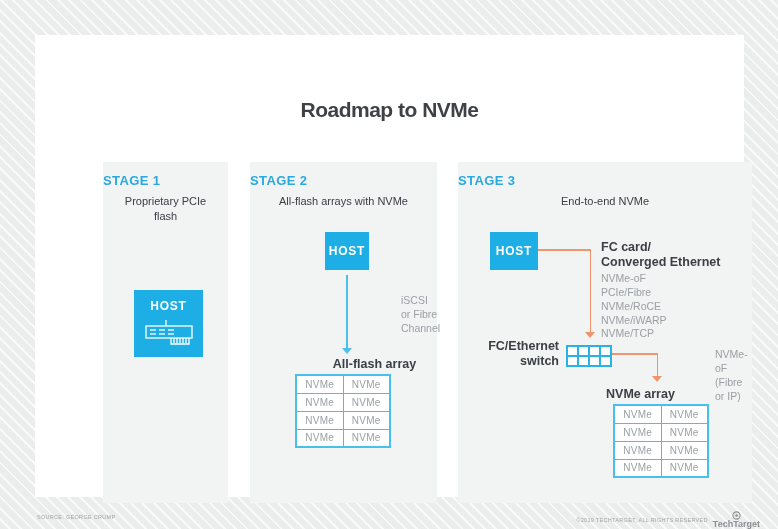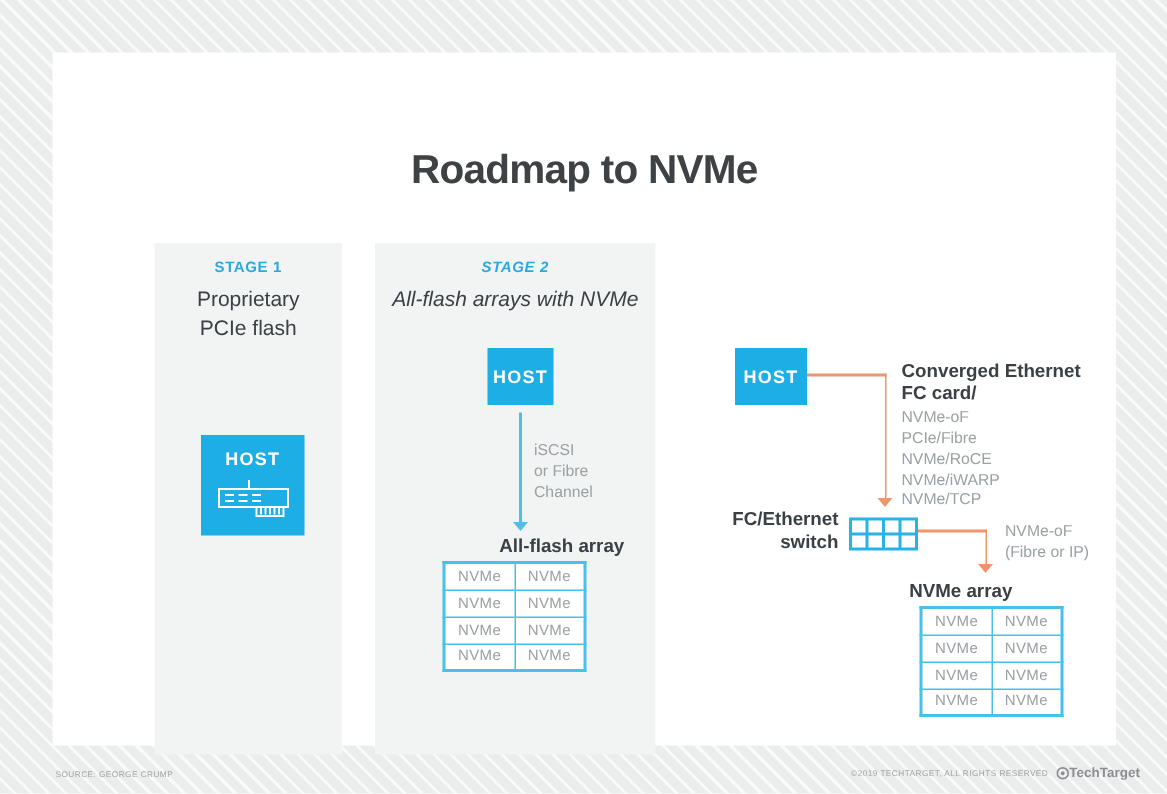--- a/index.html
+++ b/index.html
@@ -10,35 +10,35 @@
     position:relative; width:778px; height:529px; overflow:hidden;
     background-color:#ebecec;
     background-image:repeating-linear-gradient(45deg, rgba(255,255,255,0) 0 6px, rgba(255,255,255,.7) 6px 8px);
   }
   .card {
     position:absolute; left:35px; top:35px; width:709px; height:462px;
     background:#ffffff;
   }
   .title {
     position:absolute; left:0; top:63px; width:709px; text-align:center;
-    font-size:27px; font-weight:bold; color:#3f4245; letter-spacing:-0.5px;
+    font-size:21px; font-weight:bold; color:#3f4245; letter-spacing:-0.5px;
   }
 
   .column { position:absolute; top:127px; height:341px; background:#f2f3f3; }
   .col1 { left:68px;  width:125px; }
-  .col2 { left:215px; width:187px;font-style:italic; }
+  .col2 { left:215px; width:187px; }
   .col3 { left:423px; width:294px; }
 
   .stage-label {
-    margin-top:11px; text-align:center;
-    font-size:10px; font-weight:bold; color:#29a9e0; letter-spacing:.4px;
+    margin-top:11px; text-align:left;
+    font-size:13px; font-weight:bold; color:#29a9e0; letter-spacing:.4px;
   }
   .stage-caption {
     margin-top:6px; text-align:center;
-    font-size:14px; color:#3b4045; line-height:1.35;
+    font-size:11px; color:#3b4045; line-height:1.35;
   }
   .col1 .stage-caption { padding:0 18px; }
 
   .host-box {
     position:absolute; background:#1caee4; color:#fff; text-align:center;
   }
   .host-label { font-size:12px; font-weight:bold; letter-spacing:.8px; color:#fff; }
   .host-large { left:99px; top:255px; width:69px; height:67px; padding-top:9px; }
   .host-sm2   { left:290px; top:197px; width:44px; height:38px; display:flex; align-items:center; justify-content:center; }
   .host-sm3   { left:455px; top:197px; width:48px; height:38px; display:flex; align-items:center; justify-content:center; }
@@ -60,21 +60,21 @@
   }
   .hline-o2 { position:absolute; left:577px; top:318px; width:46px; height:1.5px; background:#f0956b; }
   .vline-o2 { position:absolute; left:621.5px; top:318px; width:1.5px; height:25px; background:#f0956b; }
   .arrow-o2 {
     position:absolute; left:617px; top:341px; width:0; height:0;
     border-left:5px solid transparent; border-right:5px solid transparent;
     border-top:6px solid #f0956b;
   }
 
   .gray-note { position:absolute; font-size:10.5px; color:#9aa0a4; line-height:1.33; }
-  .gray-note span { display:block; }
+  .gray-note span { display:block;margin-left:45px; }
   .note-iscsi  { left:321px; top:259px; }
   .note-nvmeof { left:635px; top:313px; }
 
   .bold-label { position:absolute; font-size:12.5px; font-weight:bold; color:#3b4045; }
   .adapter-block { left:566px; top:205px; line-height:1.2; }
   .protocol-list { position:absolute; left:566px; top:237px; font-size:10.5px; color:#9aa0a4; line-height:1.32; }
   .protocol-list span { display:block; }
   .switch-label { left:424px; top:304px; width:100px; text-align:right; line-height:1.2; }
 
   .switch-icon {
@@ -102,40 +102,44 @@
 
   .footer-source {
     position:absolute; left:37px; top:514px;
     font-size:5.5px; color:#a3a3a3; letter-spacing:.3px;
   }
   .footer-right {
     position:absolute; right:18px; top:511px;
     display:flex; align-items:center; gap:5px;
   }
   .footer-copy { font-size:5.5px; color:#a3a3a3; letter-spacing:.3px; }
-  .brand { display:flex; flex-direction:row; align-items:center; line-height:1; }
+  .brand { display:flex; flex-direction:column; align-items:center; line-height:1; }
   .brand-text { font-size:9px; font-weight:bold; color:#8b8f92; }
 </style>
 </head>
 <body>
 
 <div class="page">
   <div class="card">
     <div class="title">Roadmap to NVMe</div>
 
     <div class="column col1">
       <div class="stage-label">STAGE 1</div>
       <div class="stage-caption">Proprietary PCIe flash</div>
     </div>
 
     <div class="column col2">
       <div class="stage-label">STAGE 2</div>
       <div class="stage-caption">All-flash arrays with NVMe</div>
     </div>
 
+    <div class="column col3">
+      <div class="stage-label">STAGE 3</div>
+      <div class="stage-caption">End-to-end NVMe</div>
+    </div>
 
     <div class="host-box host-large">
       <div class="host-label">HOST</div>
       <svg class="pcie-icon" width="50" height="28" viewBox="0 0 50 28">
         <g stroke="#ffffff" stroke-width="1.3" fill="none">
           <line x1="22" y1="2" x2="22" y2="8"></line>
           <rect x="2" y="8" width="46" height="12"></rect>
           <line x1="6" y1="12" x2="12" y2="12"></line>
             <line x1="15" y1="12" x2="21" y2="12"></line>
             <line x1="24" y1="12" x2="30" y2="12"></line>
@@ -180,22 +184,22 @@
       </table>
 
     <div class="host-box host-sm3">
       <div class="host-label">HOST</div>
     </div>
     <div class="hline-o1"></div>
     <div class="vline-o1"></div>
     <div class="arrow-o1"></div>
 
     <div class="bold-label adapter-block">
+      <div>FC card/</div>
       <div>Converged Ethernet</div>
-      <div>FC card/</div>
     </div>
     <div class="protocol-list">
       <span>NVMe-oF</span>
       <span>PCIe/Fibre</span>
       <span>NVMe/RoCE</span>
       <span>NVMe/iWARP</span>
       <span>NVMe/TCP</span>
     </div>
 
     <div class="bold-label switch-label">

